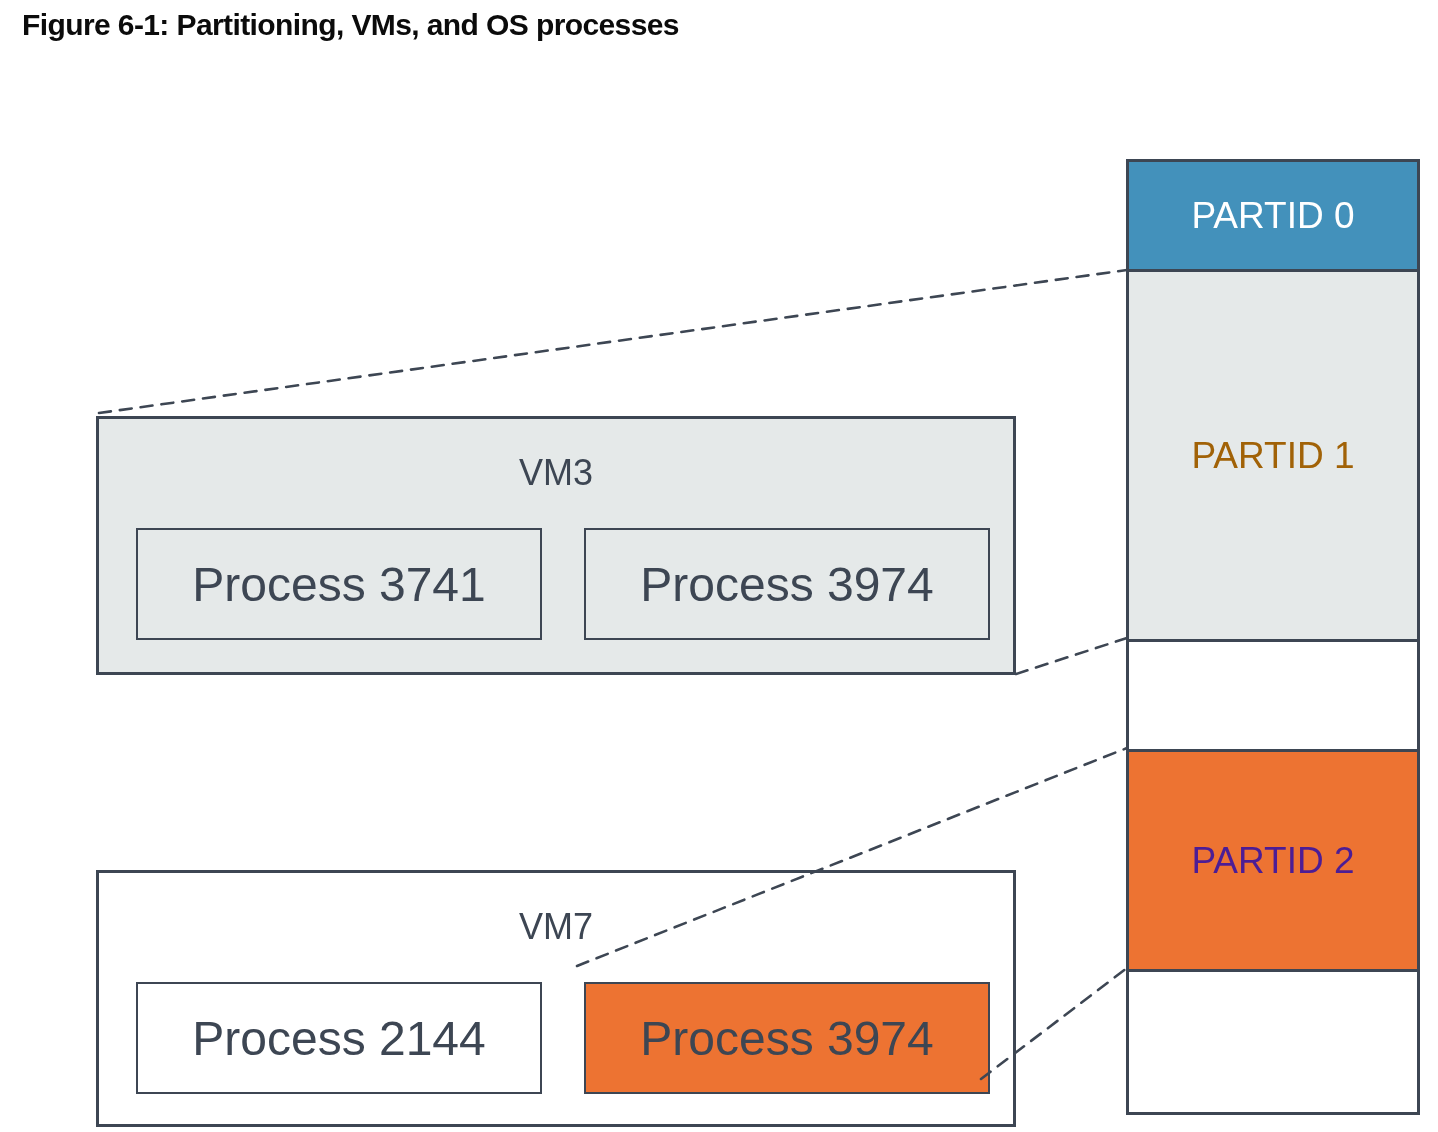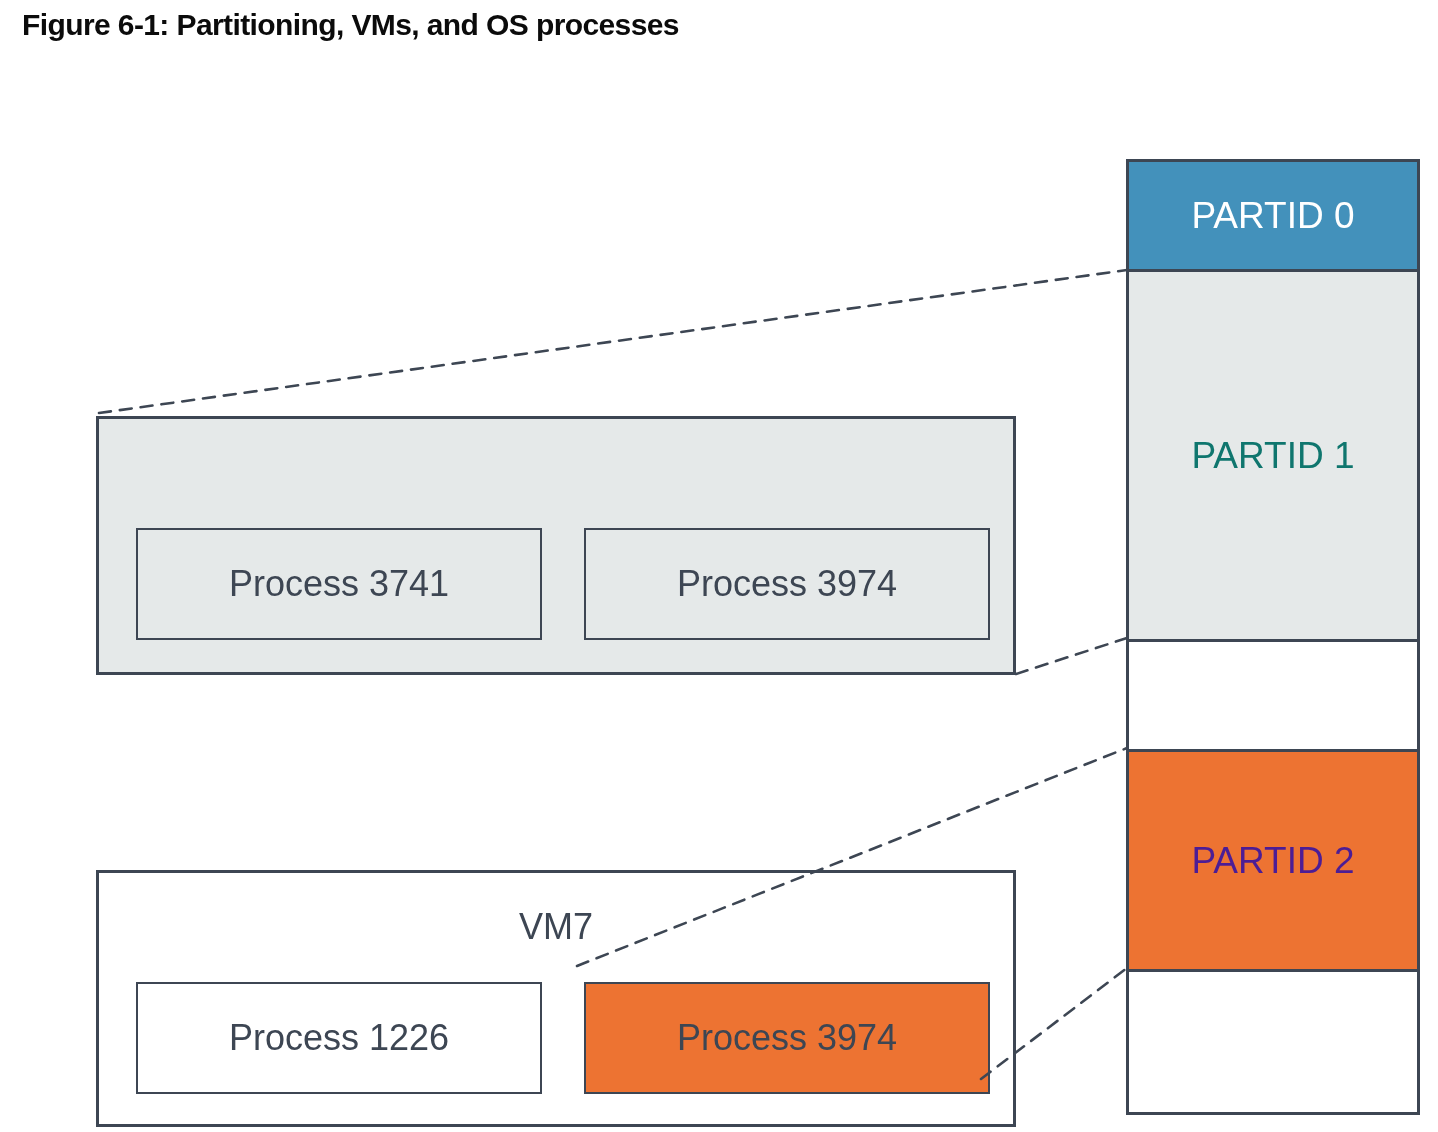--- a/index.html
+++ b/index.html
@@ -37,21 +37,21 @@
     font-size: 36px;
     color: #3d4653;
   }
   .process-box {
     position: absolute;
     box-sizing: border-box;
     border: 2.5px solid #3d4653;
     display: flex;
     align-items: center;
     justify-content: center;
-    font-size: 36px;
+    font-size: 48px;
     color: #3d4653;
   }
   .process-left  { left: 37px;  top: 109px; width: 406px; height: 112px; }
   .process-right { left: 485px; top: 109px; width: 406px; height: 112px; }
   
   .partition-column {
     position: absolute;
     left: 1126px; top: 159px;
     width: 294px; height: 956px;
     box-sizing: border-box;
@@ -86,43 +86,44 @@
   }
 </style>
 </head>
 <body>
 
 <div id="canvas">
 
   <div class="figure-title">Figure 6-1: Partitioning, VMs, and OS processes</div>
 
   <div id="vm3-box" class="vm-box" style="background: rgb(229, 233, 233);">
+    <div class="vm-label">VM3</div>
     <div class="process-box process-left" style="background: rgb(229, 233, 233);">
       <span>Process 3741</span>
     </div>
     <div class="process-box process-right" style="background: rgb(229, 233, 233);">
       <span>Process 3974</span>
     </div>
   </div>
 
   <div id="vm7-box" class="vm-box" style="background: rgb(255, 255, 255); margin-top: 12px;">
     <div class="vm-label">VM7</div>
     <div class="process-box process-left" style="background: rgb(255, 255, 255);">
-      <span>Process 1226</span>
+      <span>Process 2144</span>
     </div>
     <div class="process-box process-right" style="background: rgb(237, 115, 50);">
       <span>Process 3974</span>
     </div>
   </div>
 
   <div class="partition-column">
     <div class="partition-segment seg-0" style="background: rgb(67, 145, 187); color: rgb(255, 255, 255);">
       <span>PARTID 0</span>
     </div>
-    <div class="partition-segment seg-1" style="background: rgb(229, 233, 233); color: #0f766e;">
+    <div class="partition-segment seg-1" style="background: rgb(229, 233, 233); color: #a16207;">
       <span>PARTID 1</span>
     </div>
     <div class="partition-segment seg-2" style="background: rgb(255, 255, 255); color: rgb(61, 70, 83);">
       <span></span>
     </div>
     <div class="partition-segment seg-3" style="background: rgb(237, 115, 50); color: #4c1d95;">
       <span>PARTID 2</span>
     </div>
     <div class="partition-segment seg-4" style="background: rgb(255, 255, 255); color: rgb(61, 70, 83);">
       <span></span>

